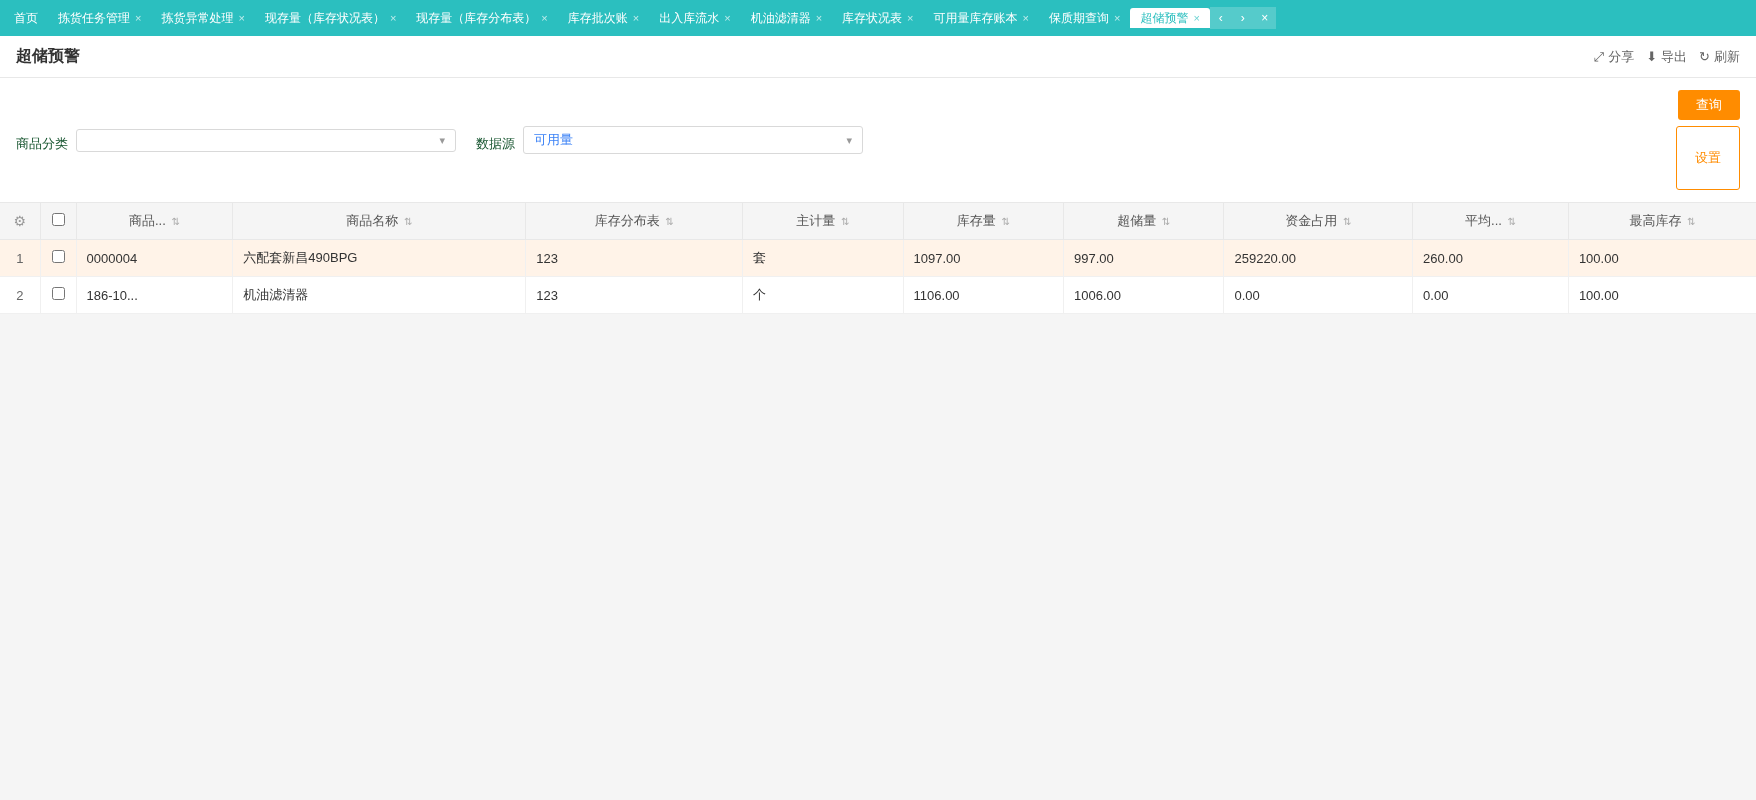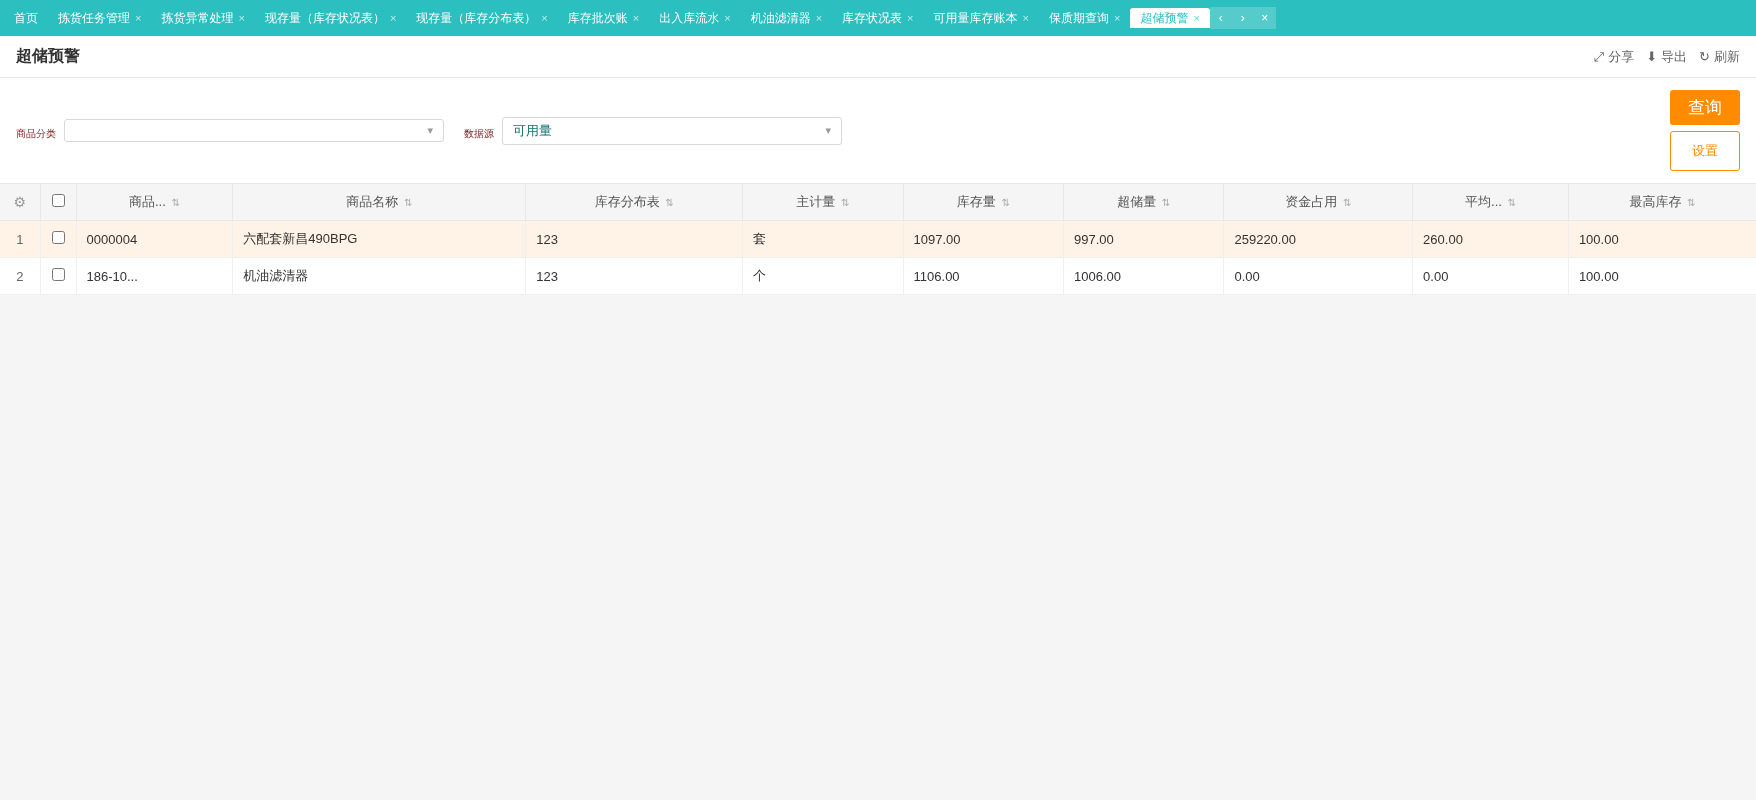--- a/index.html
+++ b/index.html
@@ -85,64 +85,64 @@
       display: flex;
       align-items: center;
       gap: 20px;
     }
     .filter-group {
       display: flex;
       align-items: center;
       gap: 8px;
     }
     .filter-label {
-      color: #7f1d1d;
+      color: #14532d;
       white-space: nowrap;
-      font-size: 10px;
+      font-size: 13px;
       margin-top: 7px;
     }
     .filter-select {
       display: flex;
       align-items: center;
       justify-content: space-between;
       border: 1px solid #d9d9d9;
       border-radius: 3px;
       padding: 4px 10px;
       width: 380px;
       cursor: pointer;
       background: #fff;
       font-size: 13px;
       color: #333;
     }
     .filter-select-value {
-      color: #0f766e;
+      color: #3b82f6;
     }
     .filter-chevron {
       color: #999;
       font-size: 11px;
     }
     .filter-select-sm {
       width: 340px;
     }
     .btn-query {
       background: #ff8c00;
       color: #fff;
       border: none;
       border-radius: 3px;
       padding: 6px 18px;
       cursor: pointer;
-      font-size: 17px;
+      font-size: 13px;
       margin-left: auto;
     }
     .btn-set {
       background: #fff;
       color: #ff8c00;
       border: 1px solid #ff8c00;
       border-radius: 3px;
-      padding: 10px 18px;
+      padding: 22px 18px;
       cursor: pointer;
       font-size: 13px;
     }
     .filter-actions {
       display: flex;
       flex-direction: column;
       gap: 6px;
       margin-left: auto;
     }
 

